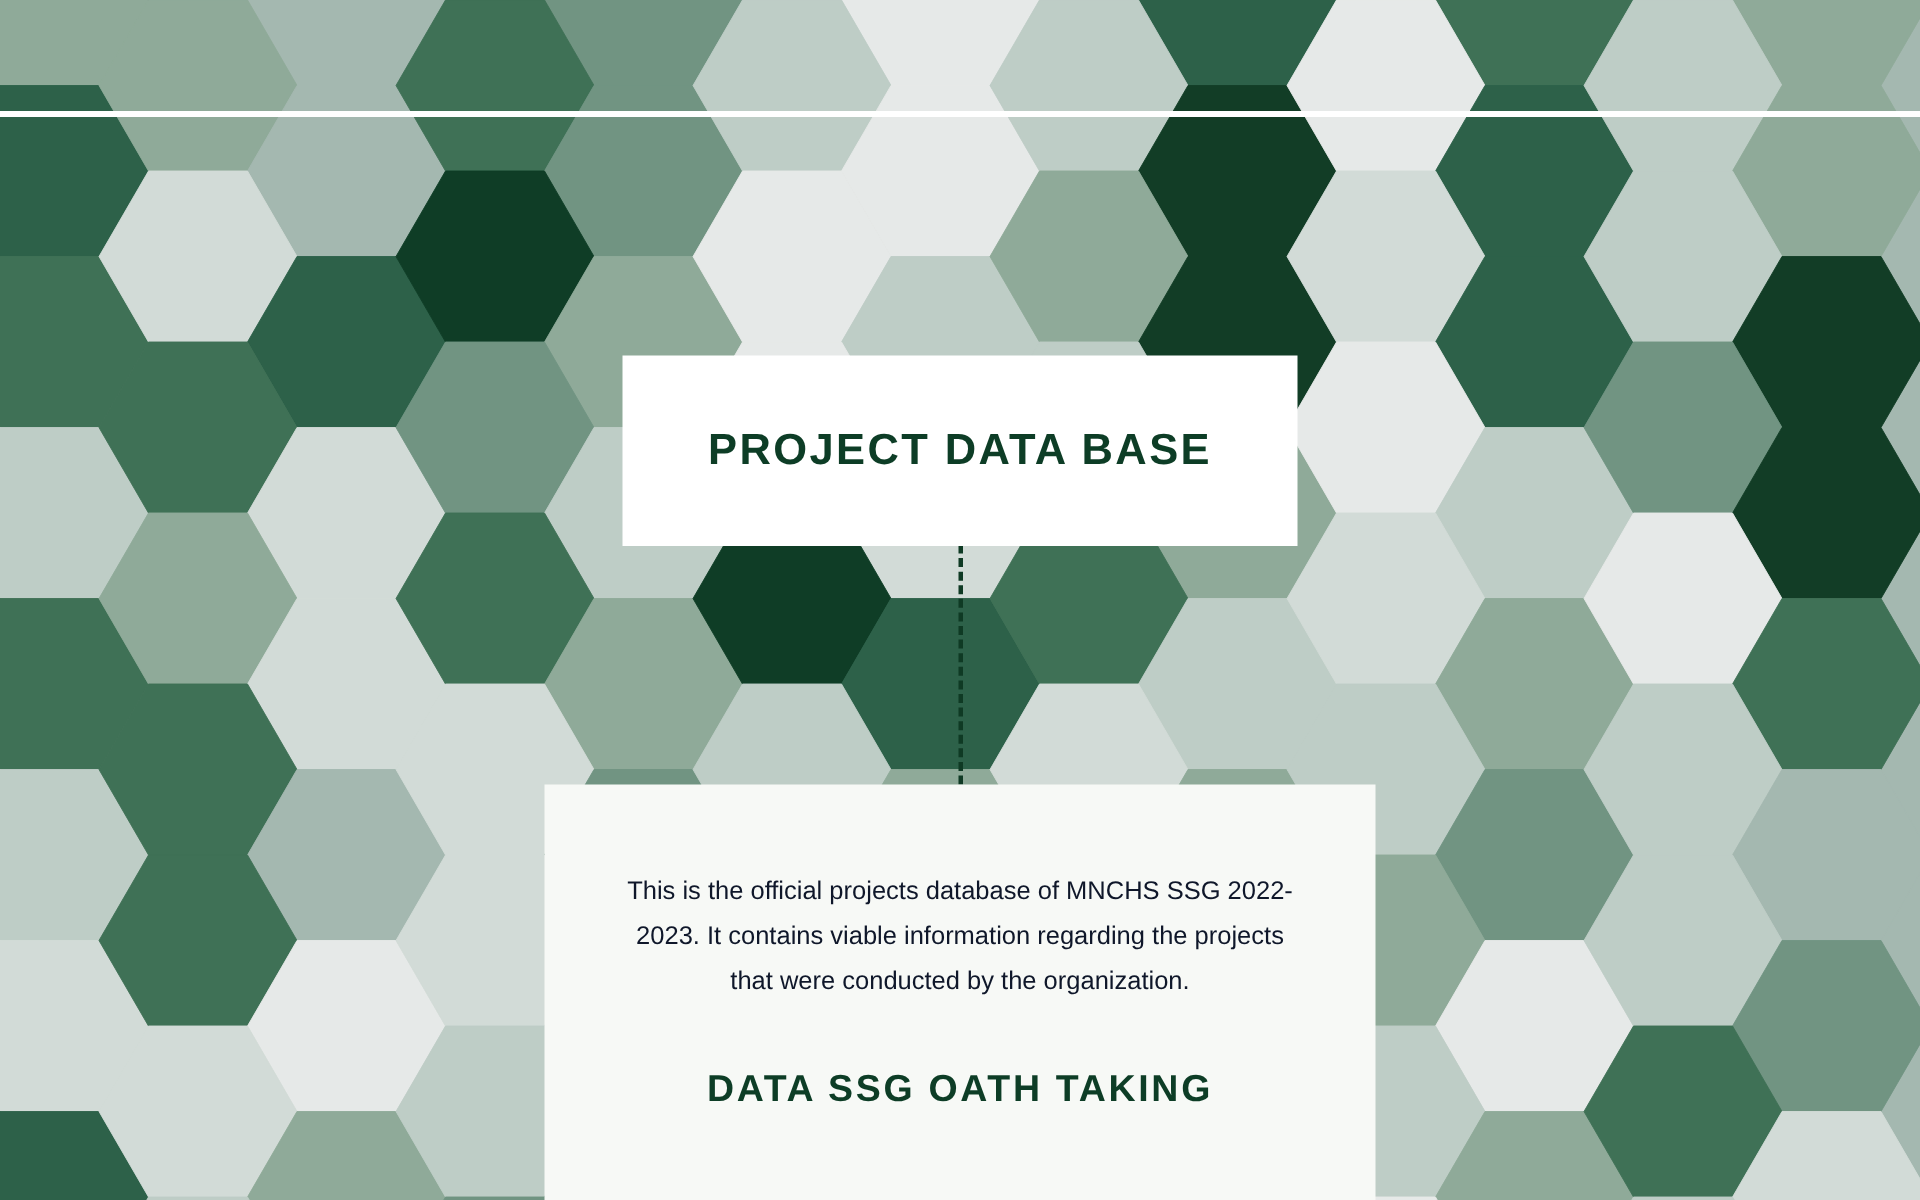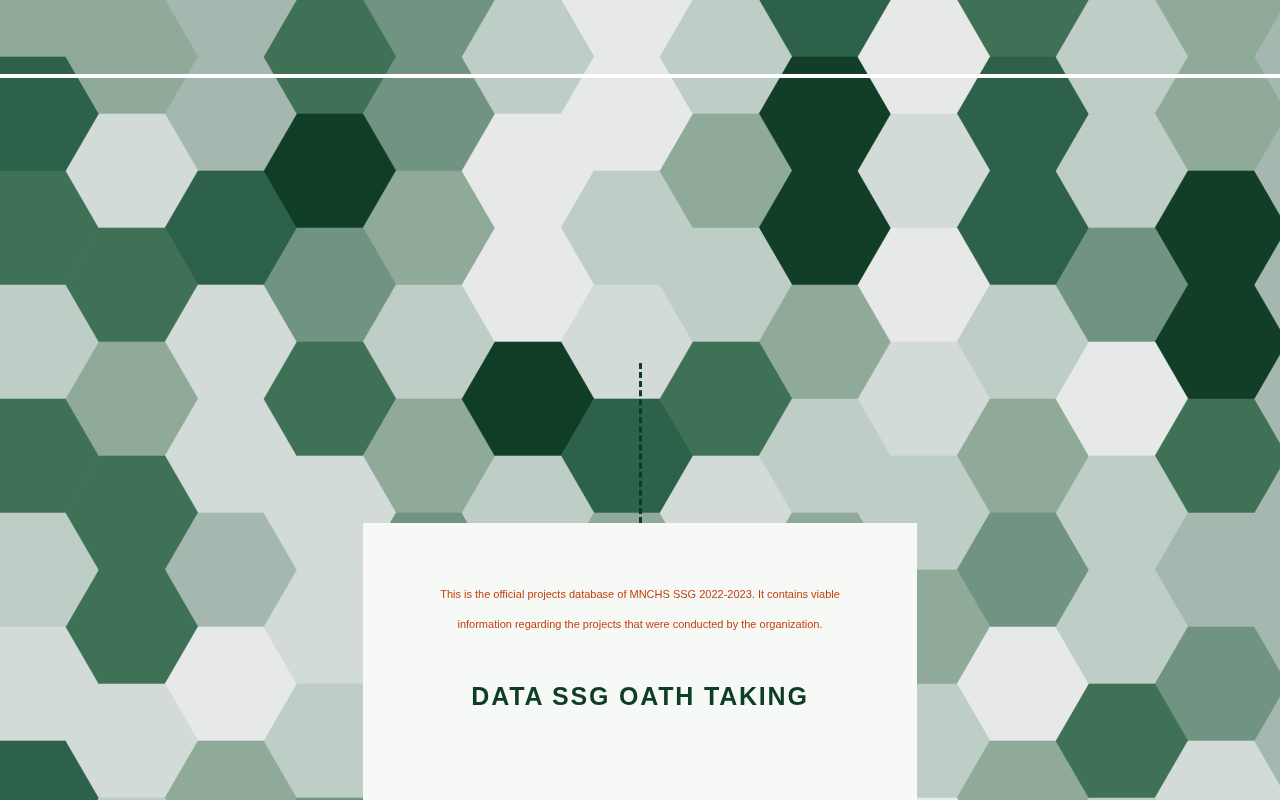--- a/index.html
+++ b/index.html
@@ -86,23 +86,23 @@
     background: #f7f9f6;
     display: flex;
     flex-direction: column;
     align-items: center;
     padding-top: 56px;
     box-sizing: border-box;
   }
   .body-card p.desc {
     margin: 0;
     width: 456px;
-    font-size: 11px;
+    font-size: 17px;
     line-height: 30px;
-    color: #c2410c;
+    color: #0f172a;
     text-align: center;
   }
   .body-card h2.sub {
     margin: 43px 0 0 0;
     font-size: 25px;
     font-weight: bold;
     letter-spacing: 1.8px;
     color: #0d3d26;
     text-align: center;
     white-space: nowrap;
@@ -242,19 +242,22 @@
         <polygon points="957.00,912.00 990.00,855.00 1056.00,855.00 1089.00,912.00 1056.00,969.00 990.00,969.00" fill="#2d6149" stroke="#2d6149" stroke-width="0.6"></polygon>
         <polygon points="1056.00,855.00 1089.00,798.00 1155.00,798.00 1188.00,855.00 1155.00,912.00 1089.00,912.00" fill="#becdc6" stroke="#becdc6" stroke-width="0.6"></polygon>
         <polygon points="1155.00,912.00 1188.00,855.00 1254.00,855.00 1287.00,912.00 1254.00,969.00 1188.00,969.00" fill="#3f7156" stroke="#3f7156" stroke-width="0.6"></polygon>
       </svg>
     </div>
 
   <div class="top-rule"></div>
 
   <div class="dashed-connector"></div>
 
+  <div class="title-card">
+    <h1>PROJECT DATA BASE</h1>
+  </div>
 
   <div class="body-card">
     <p class="desc">This is the official projects database of MNCHS SSG 2022-2023. It contains viable information regarding the projects that were conducted by the organization.</p>
     <h2 class="sub">DATA SSG OATH TAKING</h2>
   </div>
 
 </div>
 
 </body></html>

